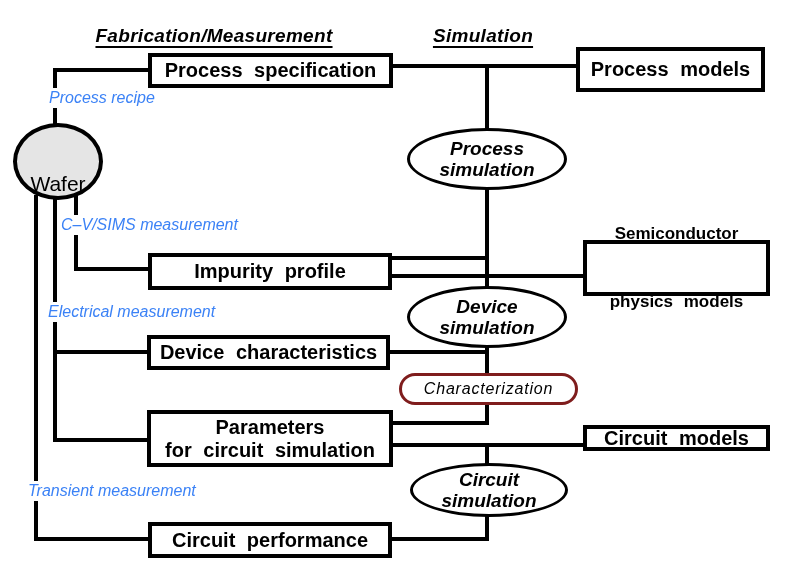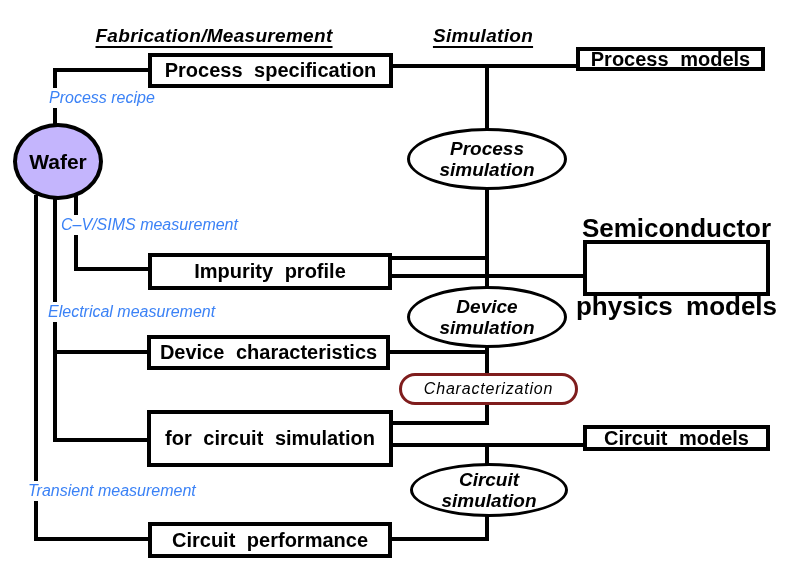--- a/index.html
+++ b/index.html
@@ -34,21 +34,21 @@
     flex-direction: column;
     align-items: center;
     justify-content: center;
     text-align: center;
     font-weight: bold;
     font-size: 20px;
     line-height: 1.15;
     word-spacing: 6px;
     white-space: nowrap;
   }
-  .box.small-text { font-size: 26px; gap: 48px; }
+  .box.small-text { font-size: 17px; gap: 48px; }
   .ellipse {
     position: absolute;
     background: #fff;
     border: 3px solid #000;
     border-radius: 50%;
     box-sizing: border-box;
     display: flex;
     flex-direction: column;
     align-items: center;
     justify-content: center;
@@ -69,28 +69,28 @@
     justify-content: center;
     font-weight: normal;
     font-style: italic;
     font-size: 16px;
     letter-spacing: 0.8px;
   }
   .wafer {
     position: absolute;
     left: 13px; top: 123px;
     width: 90px; height: 77px;
-    background: #c4b5fd;
+    background: #e5e5e5;
     border: 4px solid #000;
     border-radius: 50%;
     box-sizing: border-box;
     display: flex;
-    align-items: center;
+    align-items: flex-end;
     justify-content: center;
-    font-weight: bold;
+    font-weight: normal;
     font-size: 21px;
   }
   .elabel {
     position: absolute;
     font-style: italic;
     font-size: 16px;
     color: #3b82f6;
     background: #fff;
     padding: 1px 3px;
     white-space: nowrap;
@@ -134,28 +134,29 @@
 
   <div class="box" style="left:148px; top:253px; width:244px; height:37px;">
     <div>Impurity profile</div>
   </div>
 
   <div class="box" style="left:147px; top:335px; width:243px; height:35px;">
     <div>Device characteristics</div>
   </div>
 
   <div class="box" style="left:147px; top:410px; width:246px; height:57px;">
+    <div>Parameters</div>
     <div>for circuit simulation</div>
   </div>
 
   <div class="box" style="left:148px; top:522px; width:244px; height:36px;">
     <div>Circuit performance</div>
   </div>
 
-  <div class="box" style="left:576px; top:47px; width:189px; height:24px;">
+  <div class="box" style="left:576px; top:47px; width:189px; height:45px;">
     <div>Process models</div>
   </div>
 
   <div class="box small-text" style="left:583px; top:240px; width:187px; height:56px;">
     <div>Semiconductor</div>
     <div>physics models</div>
   </div>
 
   <div class="box" style="left:583px; top:425px; width:187px; height:26px;">
     <div>Circuit models</div>

